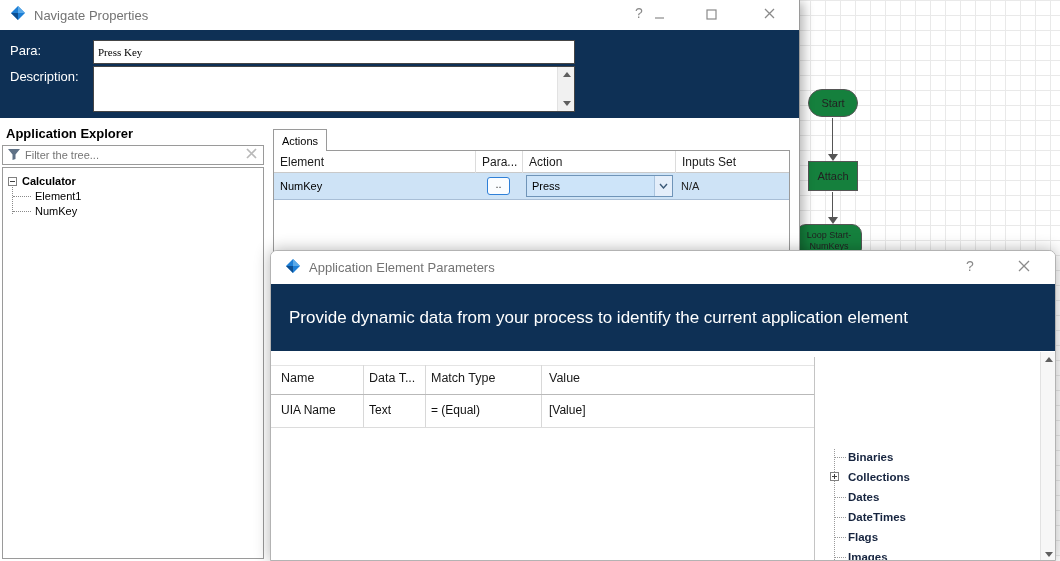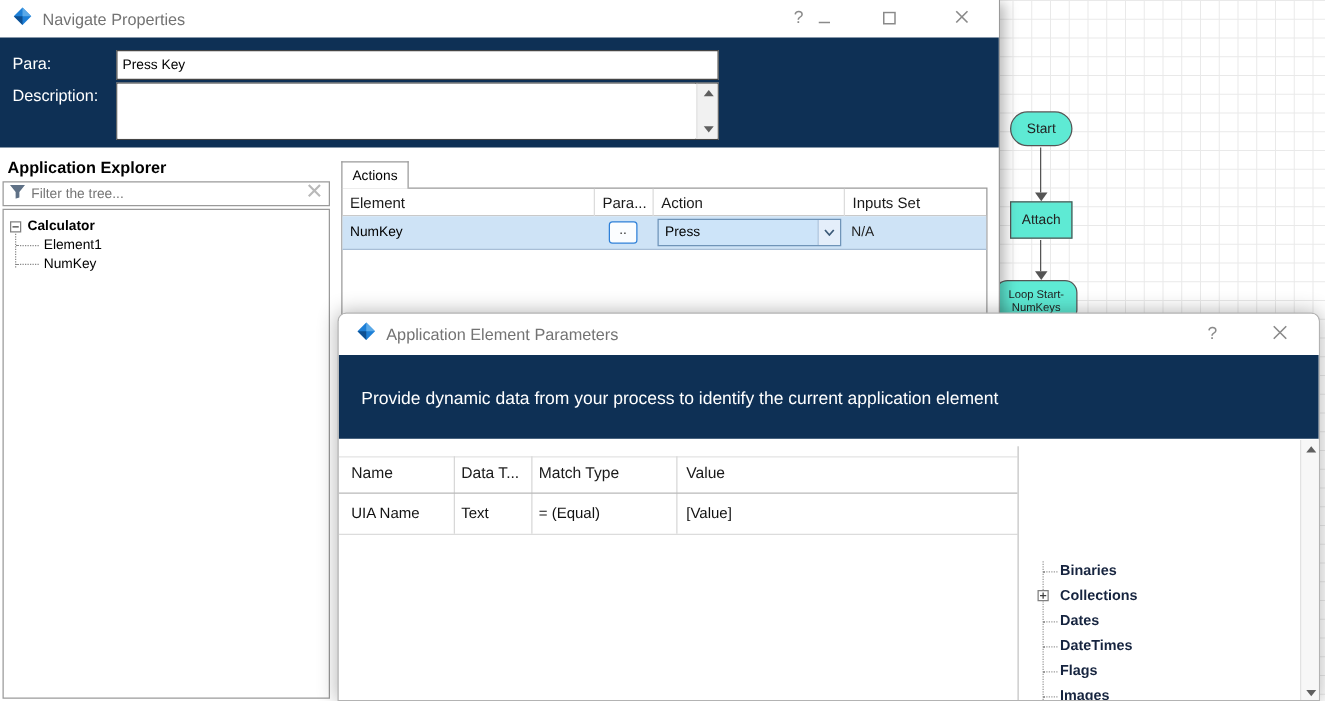--- a/index.html
+++ b/index.html
@@ -5,21 +5,21 @@
   * { margin:0; padding:0; box-sizing:border-box; }
   body { font-family:"Liberation Sans", sans-serif; background:#fff; }
   .screen { position:relative; width:1060px; height:561px; overflow:hidden; background:#fff; }
 
   
   .flow-canvas { position:absolute; left:795px; top:0; width:265px; height:561px; z-index:0;
     background-color:#fff;
     background-image: linear-gradient(to right,#e9e9e9 1px,transparent 1px),
                       linear-gradient(to bottom,#e9e9e9 1px,transparent 1px);
     background-size:15px 15px; }
-  .flow-node { position:absolute; border:1px solid #555; background:#5eead4; z-index:1;
+  .flow-node { position:absolute; border:1px solid #555; background:#15803d; z-index:1;
     display:flex; align-items:center; justify-content:center; font-size:11px; color:#222; }
   .node-start { left:808px; top:89px; width:50px; height:28px; border-radius:14px; }
   .node-attach { left:808px; top:161px; width:50px; height:30px; }
   .node-loop { left:796px; top:224px; width:66px; height:34px; border-radius:10px;
     flex-direction:column; font-size:9px; line-height:11px; }
   .flow-line { position:absolute; width:1px; background:#555; z-index:1; }
   .fl1 { left:832px; top:118px; height:36px; }
   .fl2 { left:832px; top:192px; height:25px; }
   .flow-head { position:absolute; width:0; height:0; z-index:1;
     border-left:5px solid transparent; border-right:5px solid transparent; border-top:7px solid #555; }
@@ -38,21 +38,21 @@
   .np-min  { left:650px; top:5px; }
   .np-max  { left:702px; top:5px; }
   .np-close{ left:760px; top:4px; }
 
   .np-header { position:absolute; left:0; top:30px; width:100%; height:88px; background:#0e3055; }
   .np-label { position:absolute; color:#fff; font-size:13px; }
   .np-name-label { left:10px; top:13px; }
   .np-desc-label { left:10px; top:39px; }
   .np-name-input { position:absolute; left:93px; top:10px; width:482px; height:24px;
     border:1px solid #454545; background:#fff; font-size:11px; padding:0 4px;
-    font-family:Liberation Sans, sans-serif; }
+    font-family:Liberation Serif, serif; }
   .np-desc-box { position:absolute; left:93px; top:36px; width:482px; height:46px;
     background:#fff; border:1px solid #454545; }
   .np-desc-input { position:absolute; left:0; top:0; width:calc(100% - 18px); height:100%;
     border:none; resize:none; outline:none; font-family:"Liberation Sans",sans-serif; font-size:11px; }
   .np-desc-scroll { position:absolute; right:0; top:0; width:17px; height:100%;
     background:#f1f1f1; border-left:1px solid #e2e2e2; }
   .scroll-btn { position:absolute; left:0; width:17px; height:15px; display:flex;
     align-items:center; justify-content:center; }
   .sb-up { top:0; } .sb-down { bottom:0; }
   .tri-up { width:0; height:0; border-left:4px solid transparent; border-right:4px solid transparent;
@@ -103,21 +103,21 @@
   
   .aep { position:absolute; left:270px; top:250px; width:786px; height:311px; background:#fff;
     border:1px solid #b3b3b3; border-radius:7px 7px 0 0; box-shadow:0 0 16px rgba(0,0,0,.3);
     z-index:3; overflow:hidden; }
   .aep-titlebar { position:absolute; left:0; top:0; width:100%; height:33px; display:flex;
     align-items:center; padding-left:14px; background:#fff; }
   .aep-help { left:690px; top:6px; }
   .aep-close { left:744px; top:6px; }
   .aep-banner { position:absolute; left:0; top:33px; width:100%; height:67px; background:#0e3055;
     display:flex; align-items:center; padding:0 18px; }
-  .aep-banner-text { color:#fff; font-size:14px; }
+  .aep-banner-text { color:#fff; font-size:17px; }
 
   .aep-topline { position:absolute; left:0; top:114px; width:543px; height:1px; background:#e4e4e4; }
   .aep-th { position:absolute; top:120px; font-size:12.5px; color:#1a1a1a; }
   .aep-th-name { left:10px; } .aep-th-dt { left:98px; } .aep-th-mt { left:160px; } .aep-th-val { left:278px; }
   .aep-thead-border { position:absolute; left:0; top:143px; width:543px; height:1px; background:#b9b9b9; }
   .aep-td { position:absolute; top:152px; font-size:12px; color:#111; }
   .aep-td-name { left:10px;text-align:center; } .aep-td-dt { left:98px; } .aep-td-mt { left:160px; } .aep-td-val { left:278px; }
   .aep-row-border { position:absolute; left:0; top:176px; width:543px; height:1px; background:#dcdcdc; }
   .aep-colsep { position:absolute; top:114px; height:62px; width:1px; background:#d8d8d8; }
   .cs1 { left:92px; } .cs2 { left:154px; } .cs3 { left:270px; }

